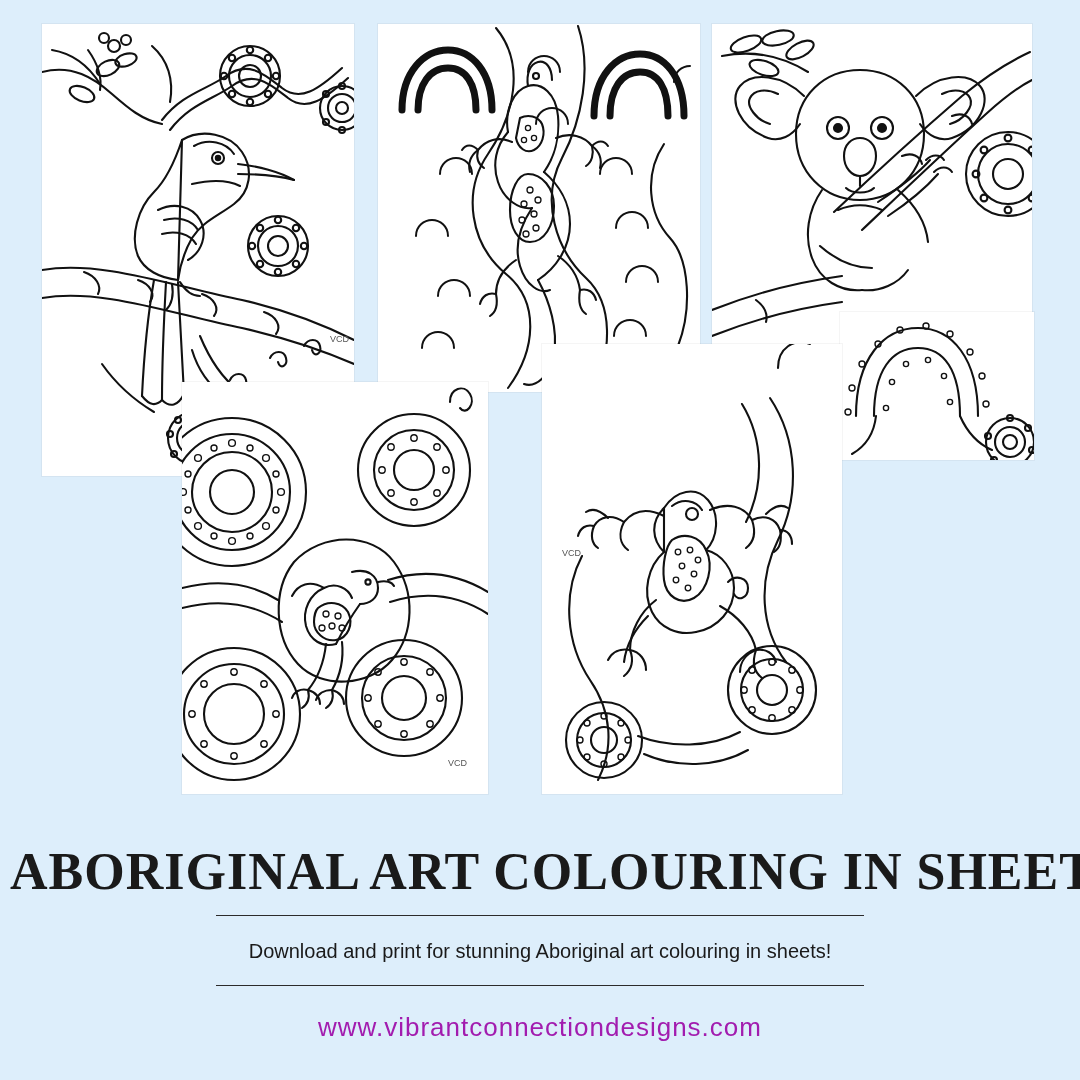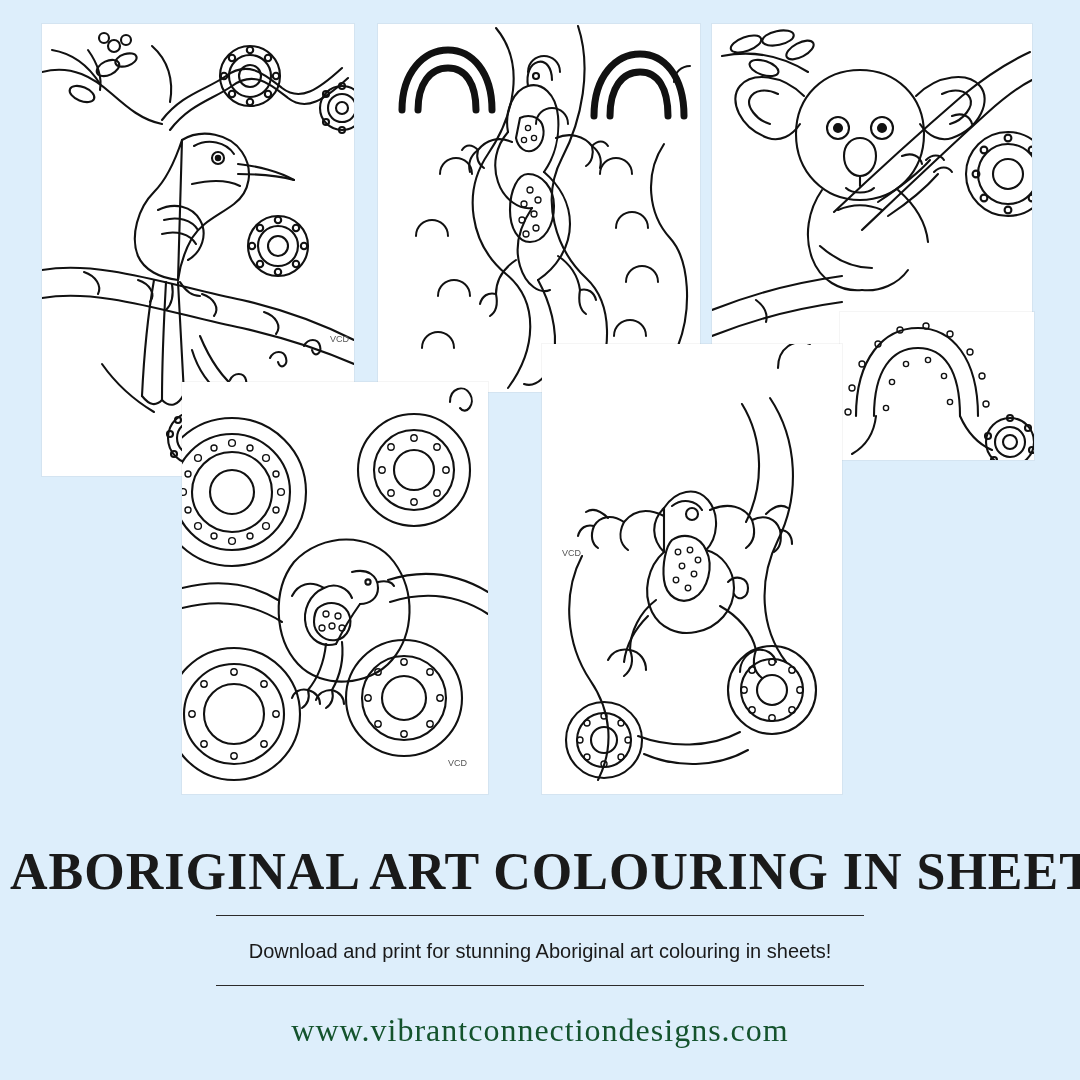--- a/index.html
+++ b/index.html
@@ -78,24 +78,24 @@
     padding: 24px 10px 0;
     white-space: nowrap;
   }
   .rule2 {
     width: 648px;
     height: 1px;
     background: #2b2b2b;
     margin: 22px auto 0;
   }
   .url {
-    font-family: Liberation Serif, serif;
-    font-size: 32px;
+    font-family: Liberation Sans, sans-serif;
+    font-size: 26px;
     letter-spacing: 1px;
-    color: #14532d;
+    color: #a21caf;
     margin: 0;
     padding: 26px 10px 0;
     white-space: nowrap;
   }
   .watermark {
     font-family: "Liberation Sans", sans-serif;
     font-size: 9px;
     fill: #555;
   }
 </style>

